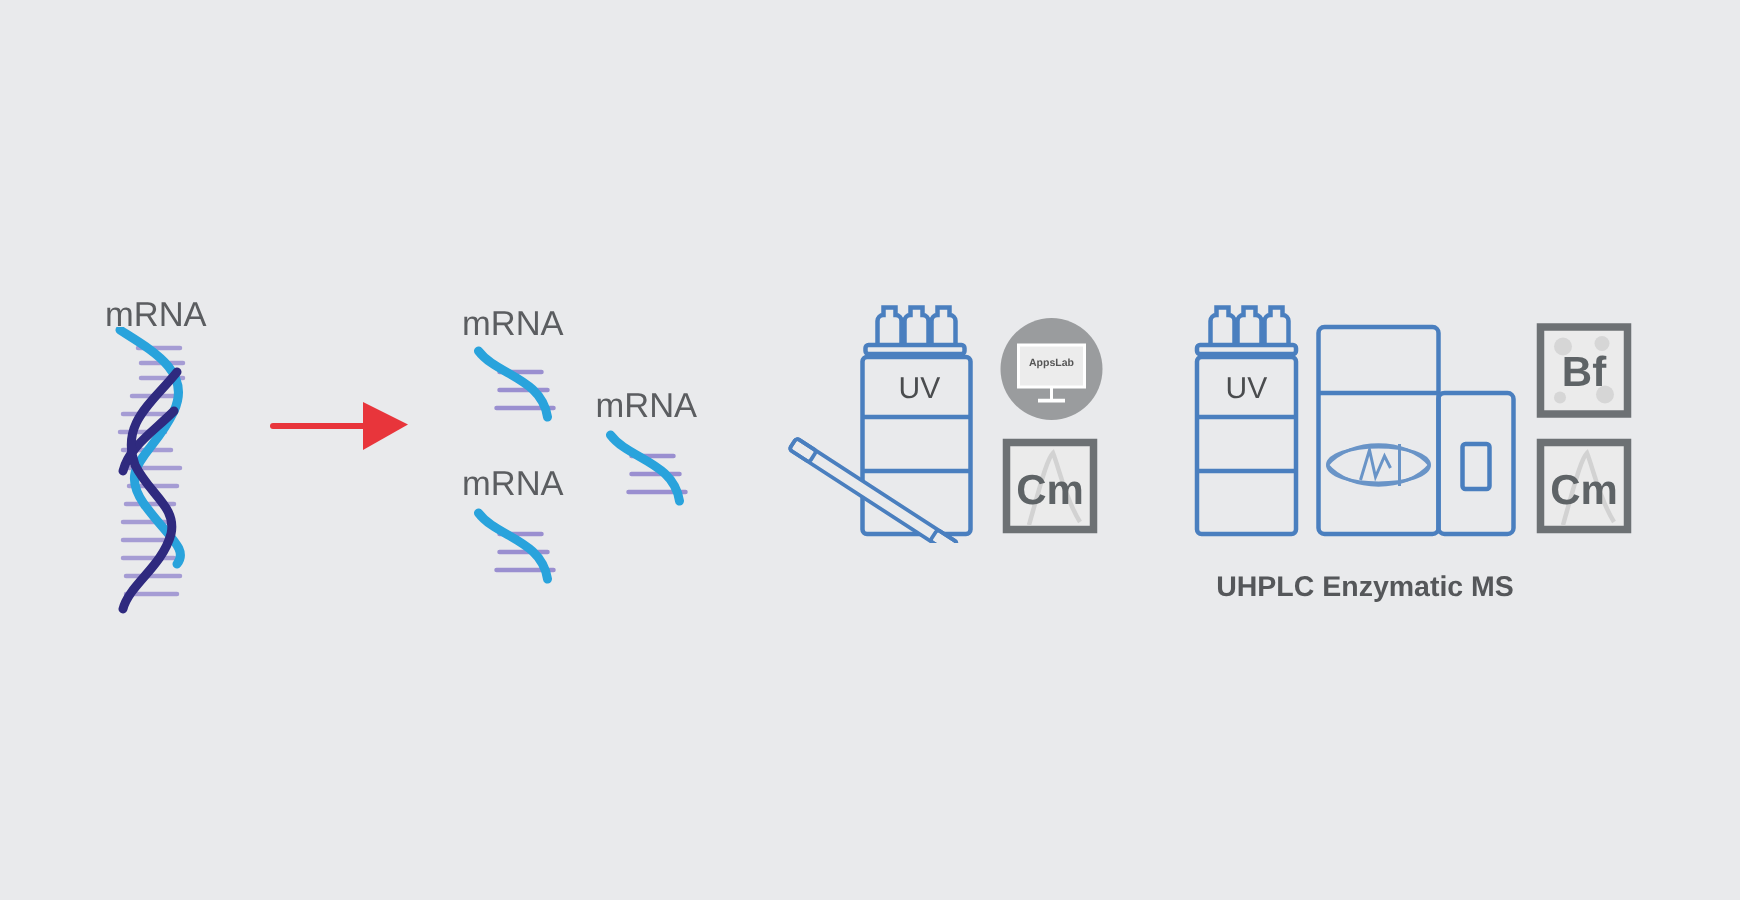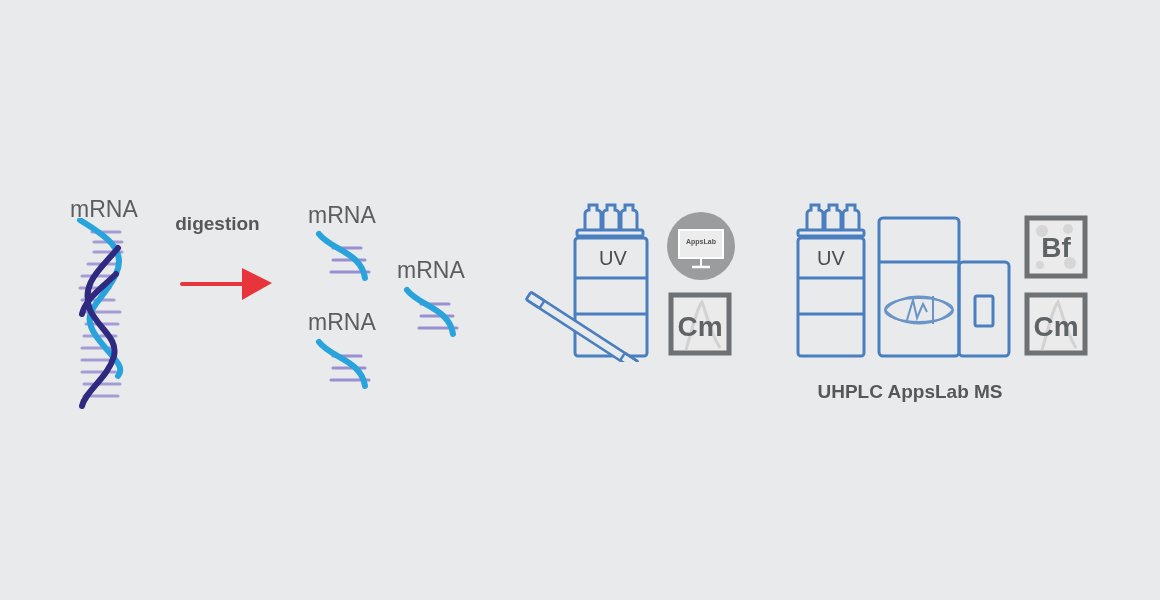--- a/index.html
+++ b/index.html
@@ -34,21 +34,20 @@
     <line x1="10" y1="154" x2="44" y2="154"></line>
     <line x1="12" y1="166" x2="48" y2="166"></line>
     <line x1="12" y1="178" x2="46" y2="178"></line>
   </g>
   <path d="M8 2 C 30 16, 56 30, 44 56 C 30 86, 6 92, 24 118 C 40 140, 54 148, 46 158" fill="none" stroke="#29a3dc" stroke-width="6" stroke-linecap="round"></path>
   <path d="M44 56 C 30 70, 14 80, 10 96" fill="none" stroke="#2f2a7f" stroke-width="6" stroke-linecap="round"></path>
   <path d="M46 30 C 30 50, 8 64, 18 92 C 28 112, 46 120, 42 138 C 36 160, 14 172, 10 188" fill="none" stroke="#2f2a7f" stroke-width="6" stroke-linecap="round"></path>
 </svg>
 
 <div class="abs bold-label" style="left:155px; top:212px; width:125px;">
-  <div>digestion</div>
 </div>
 <svg class="abs" style="left:178px; top:266px;" width="96" height="36" viewBox="0 0 96 36">
   <line x1="4" y1="18" x2="66" y2="18" stroke="#e8353b" stroke-width="4" stroke-linecap="round"></line>
   <polygon points="64,2 94,17 64,34" fill="#e8353b"></polygon>
 </svg>
 
 <div class="abs label" style="left:308px; top:202px;">mRNA</div>
 <svg class="abs" style="left:315px; top:230px;" width="60" height="56" viewBox="0 0 60 56">
   <g stroke="#9a8fd0" stroke-width="3" stroke-linecap="round">
       <line x1="18" y1="18" x2="46" y2="18"></line>
@@ -147,13 +146,13 @@
   <circle cx="16" cy="50" r="4" fill="#d6d6d6"></circle>
   <text class="tile-text" x="32" y="42" text-anchor="middle">Bf</text>
 </svg>
 
 <svg class="abs" style="left:1024px; top:292px;" width="64" height="64" viewBox="0 0 64 64">
   <rect x="3" y="3" width="58" height="58" fill="#ebebeb" stroke="#6d7174" stroke-width="5"></rect>
   <path d="M18 58 C 26 30, 30 14, 34 10 C 38 20, 42 40, 52 56" fill="none" stroke="#d2d2d2" stroke-width="3"></path>
   <text class="tile-text" x="32" y="44" text-anchor="middle">Cm</text>
 </svg>
 
-<div class="abs bold-label" style="left:790px; top:380px; width:240px;">UHPLC AppsLab MS</div>
+<div class="abs bold-label" style="left:790px; top:380px; width:240px;">UHPLC Enzymatic MS</div>
 
 </body></html>

